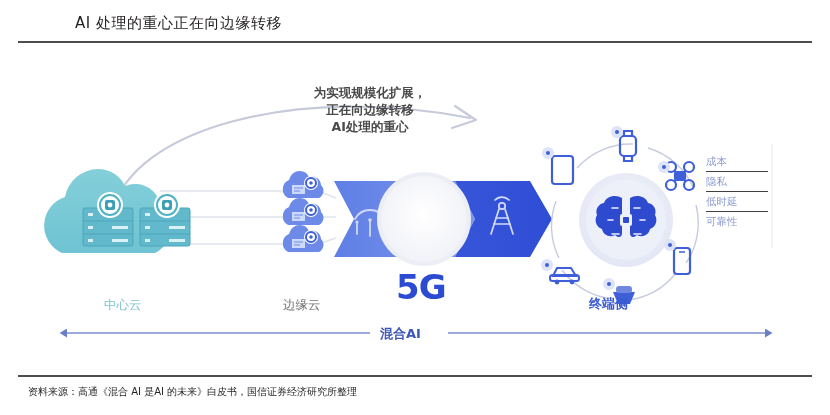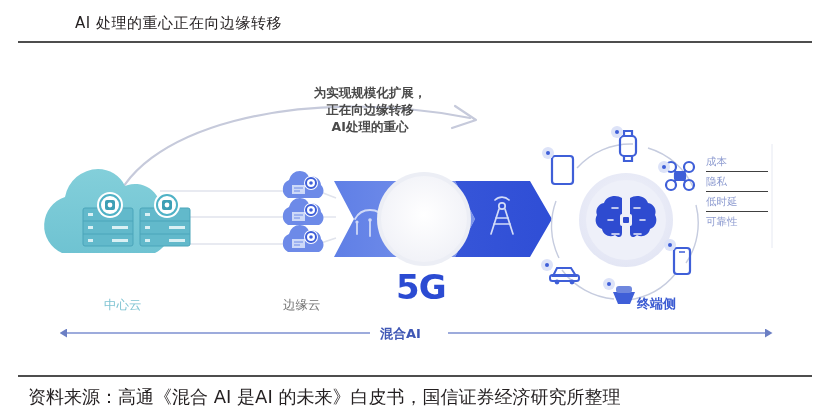--- a/index.html
+++ b/index.html
@@ -20,40 +20,40 @@
   .rule-top{
     position:absolute;left:18px;top:41px;width:794px;height:2px;
     background:#4d4d4d;
   }
   .rule-bottom{
     position:absolute;left:18px;top:375px;width:794px;height:2px;
     background:#4d4d4d;
   }
   .source{
     position:absolute;left:28px;top:385px;
-    font-size:18px;color:#231f20;white-space:nowrap;
+    font-size:10px;color:#231f20;white-space:nowrap;
   }
 
   
   .figure{position:absolute;left:0;top:48px;width:830px;height:320px;}
   .fig-svg{position:absolute;left:0;top:0;}
 
   
   .callout{
     position:absolute;left:275px;top:36px;width:190px;
     text-align:center;line-height:17px;
     font-size:12.5px;color:#4a4a4a;font-weight:bold;
   }
   .callout div{white-space:nowrap;}
 
   
   .lbl{position:absolute;font-size:12.5px;white-space:nowrap;text-align:center;}
   .lbl-center{left:104px;top:249px;color:#7ec3d2;}
   .lbl-edge{left:283px;top:249px;color:#737373;}
-  .lbl-terminal{left:589px;top:247px;color:#3a5ad2;font-weight:bold;font-size:13px;margin-left:48px;}
+  .lbl-terminal{left:589px;top:247px;color:#3a5ad2;font-weight:bold;font-size:13px;}
   .lbl-hybrid{
     position:absolute;left:380px;top:277px;
     font-size:13px;color:#3f57b5;font-weight:bold;white-space:nowrap;
   }
 
   
   .benefits{
     position:absolute;left:706px;top:104px;width:62px;
   }
   .benefit{

